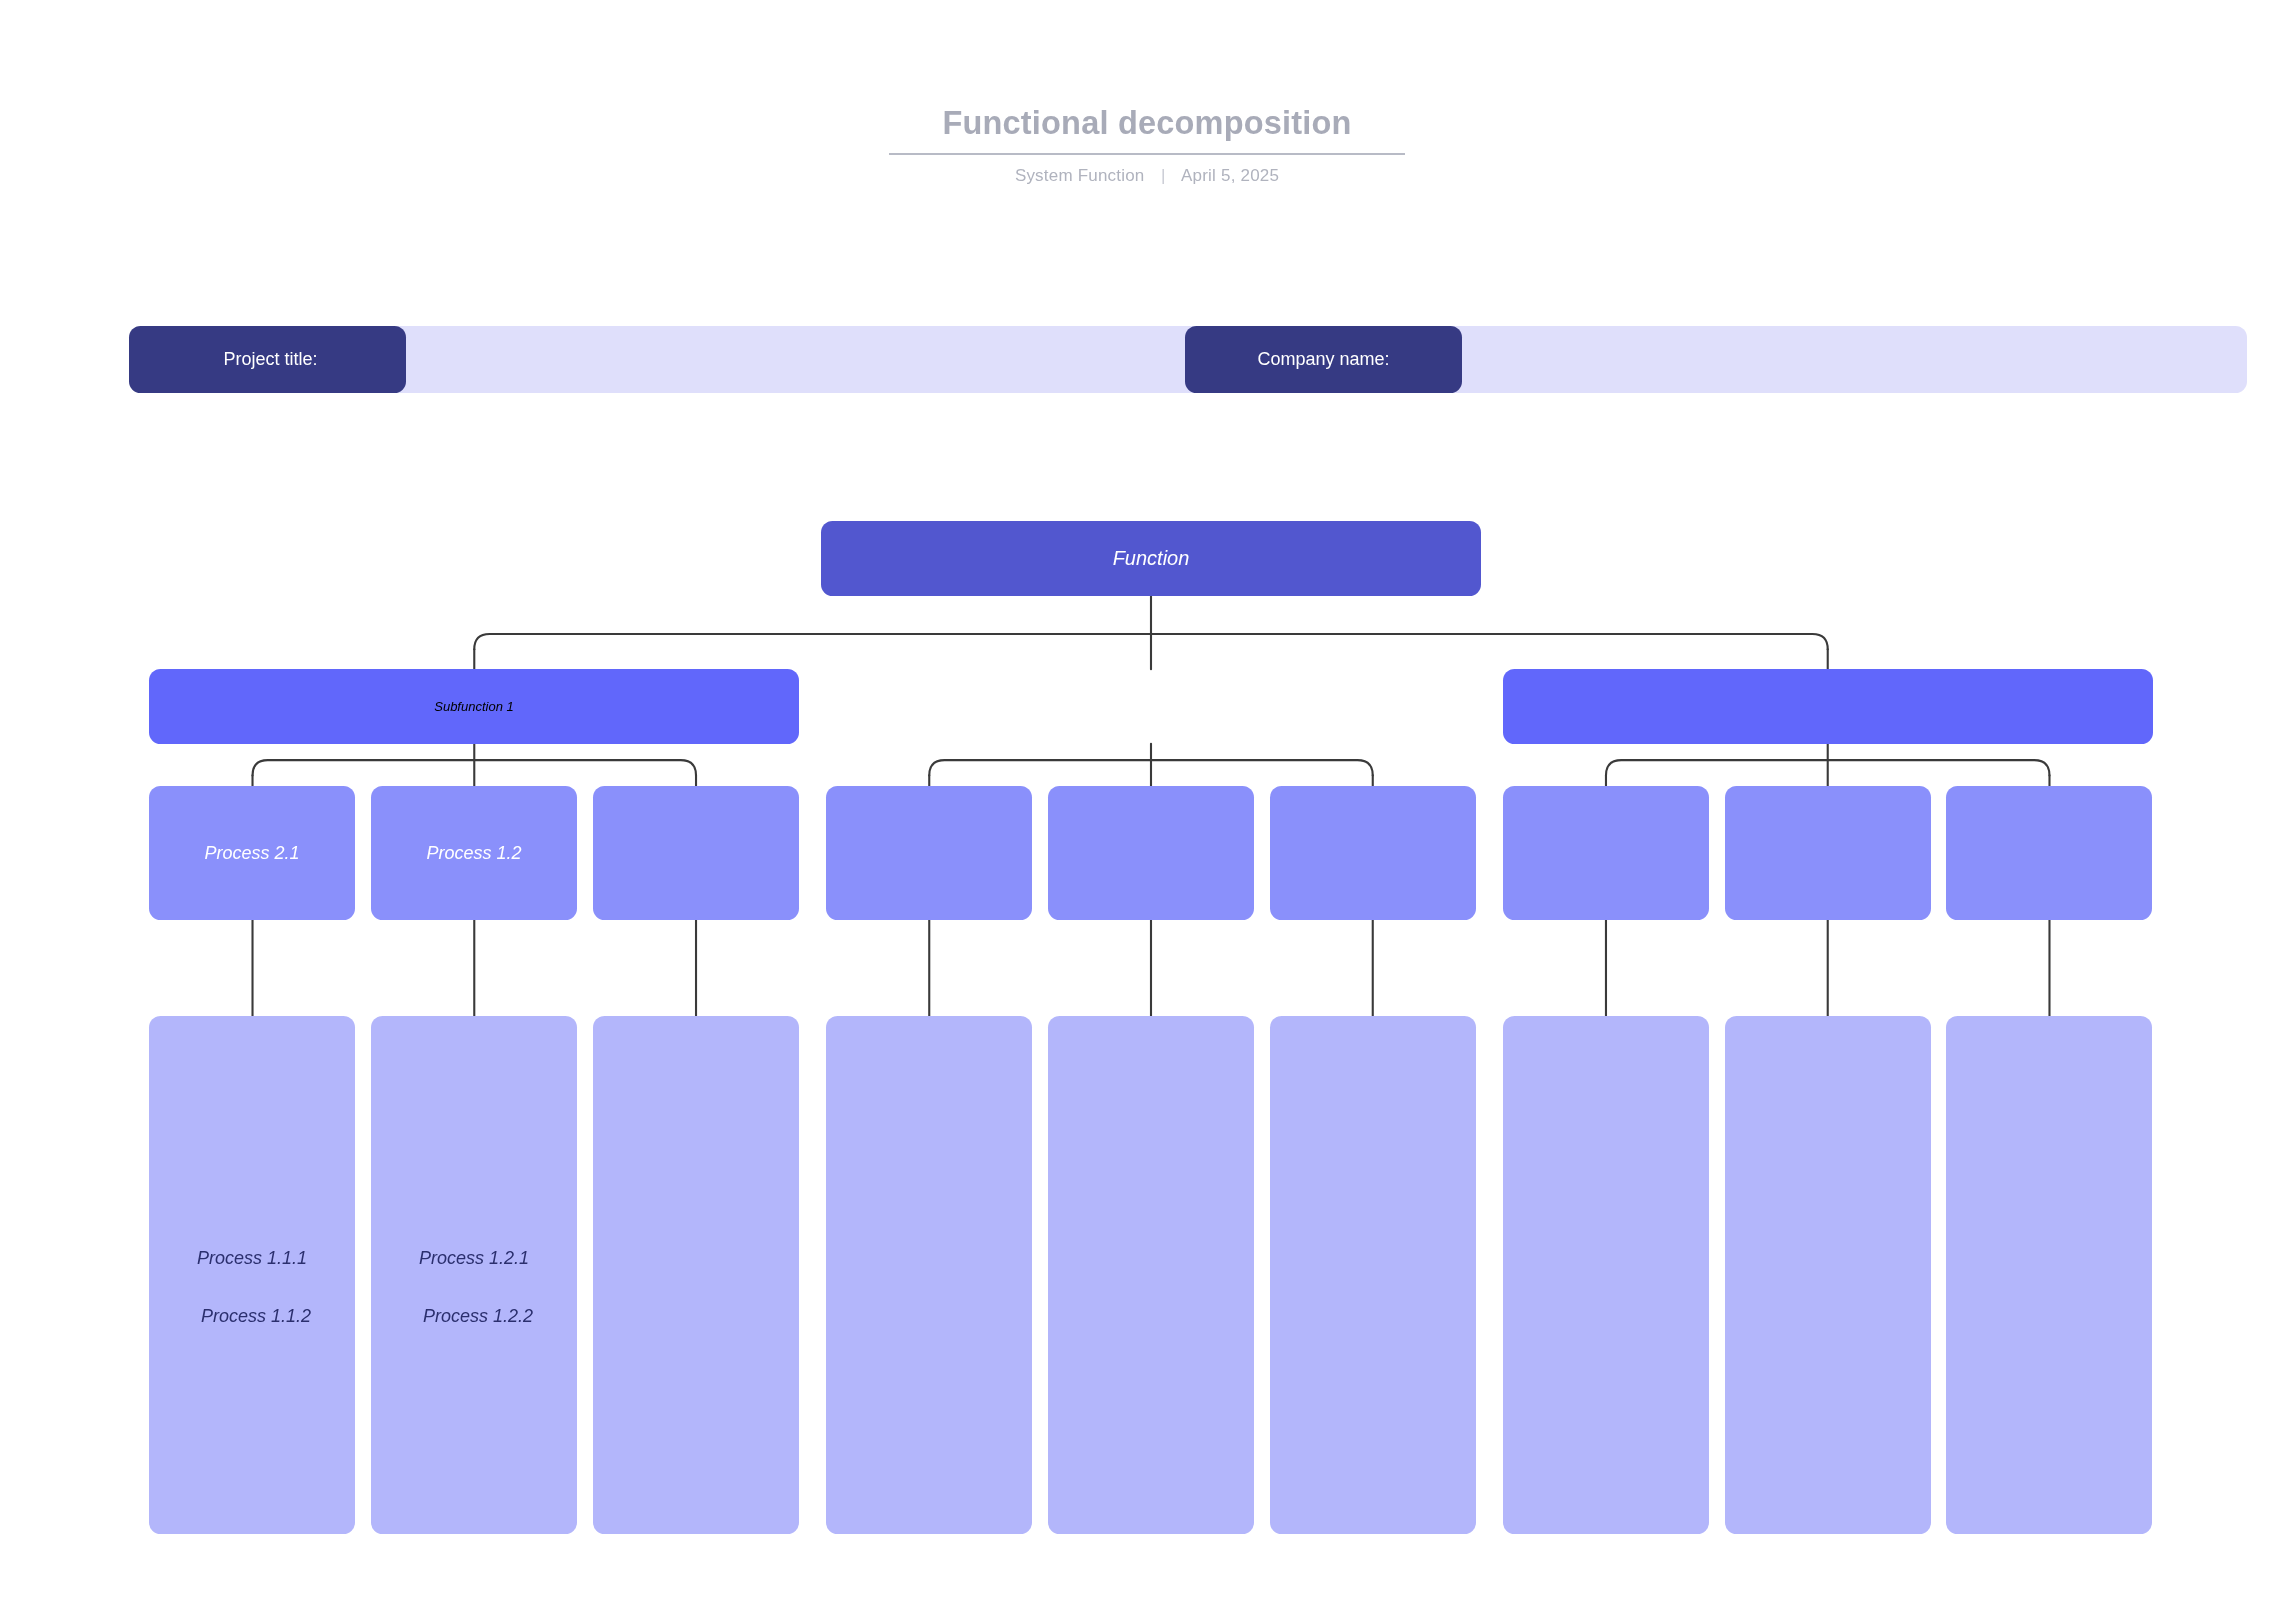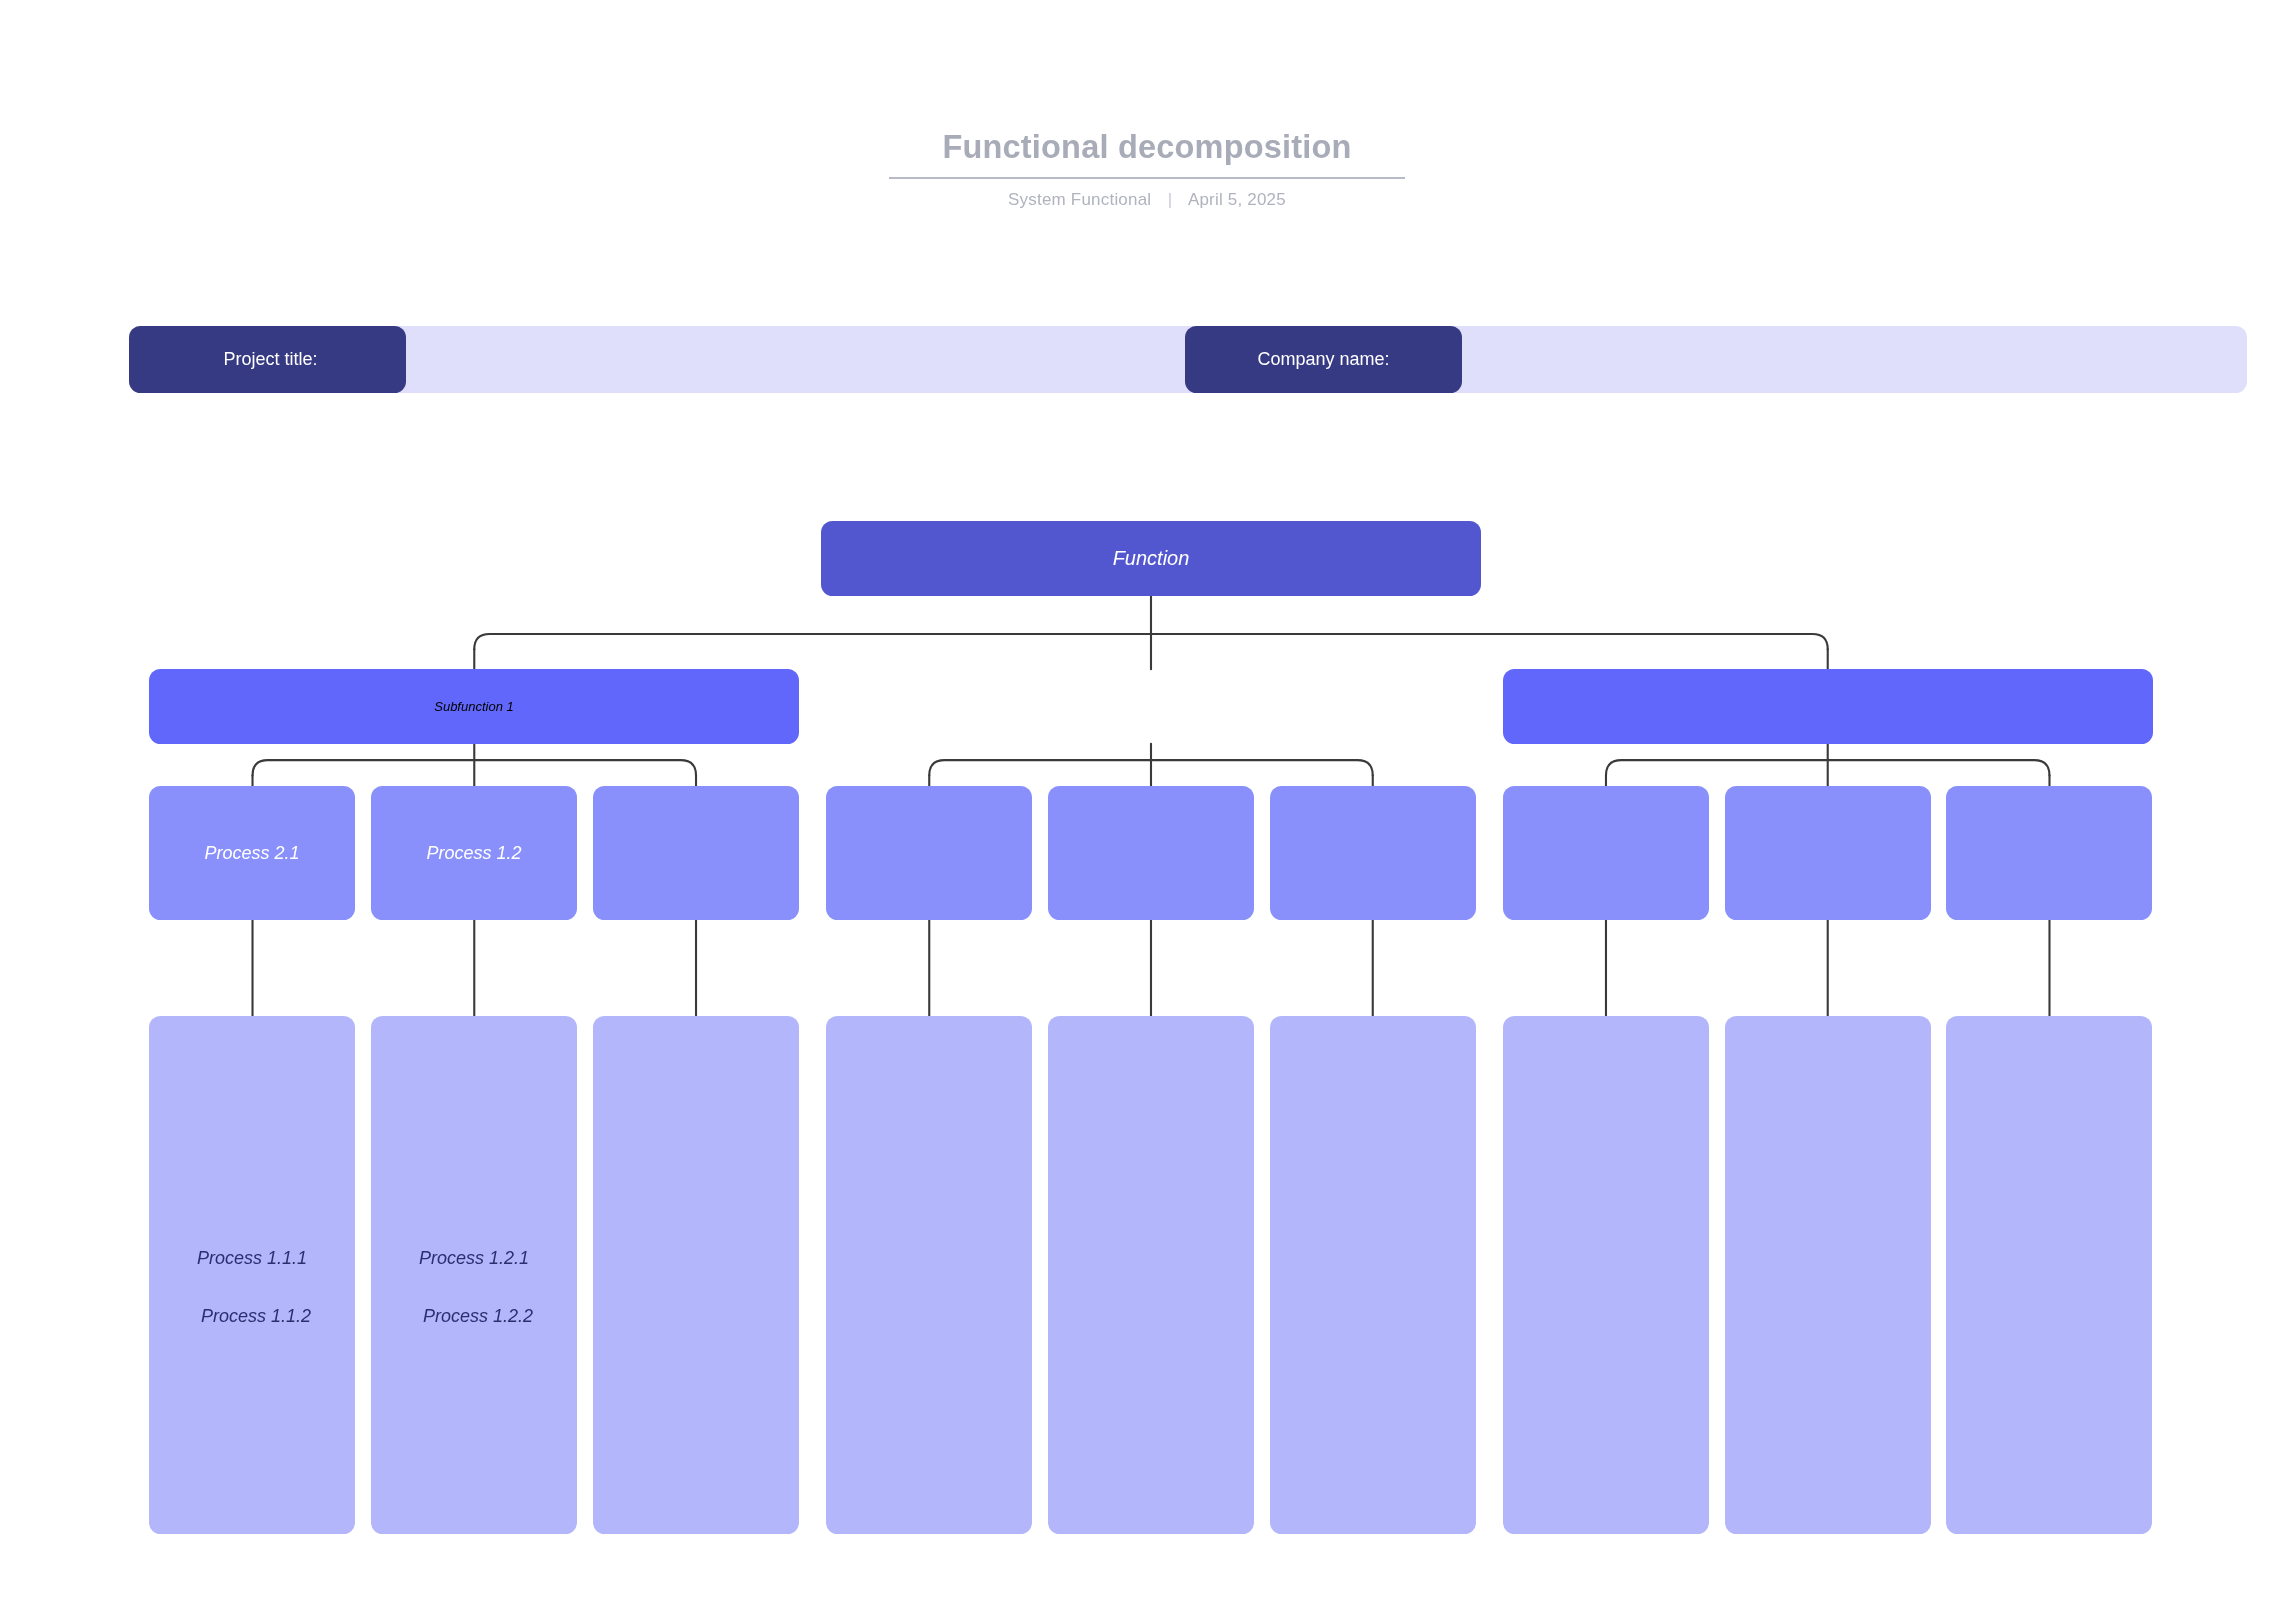--- a/index.html
+++ b/index.html
@@ -19,21 +19,20 @@
     overflow: hidden;
   }
 
   
   .doc-header {
     position: absolute;
     left: 0;
     top: 107px;
     width: 2294px;
     text-align: center;
-    margin-top: 24px;
   }
   .doc-title {
     font-size: 32.5px;
     font-weight: 700;
     color: #a8abb8;
     letter-spacing: 0.2px;
     line-height: 1.0;
   }
   .title-rule {
     width: 516px;
@@ -150,21 +149,21 @@
 </style>
 </head>
 <body>
 
 <div class="page">
 
   <div class="doc-header">
     <div class="doc-title">Functional decomposition</div>
     <div class="title-rule"></div>
     <div class="doc-sub">
-      <span>System Functional</span>
+      <span>System Function</span>
       <span class="sep">|</span>
       <span>April 5, 2025</span>
     </div>
   </div>
 
   <div class="field-row">
     <div class="field-label" id="field-project-label">Project title:</div>
     <div class="field-input" id="field-project-input"></div>
 
     <div class="field-label" id="field-company-label">Company name:</div>

